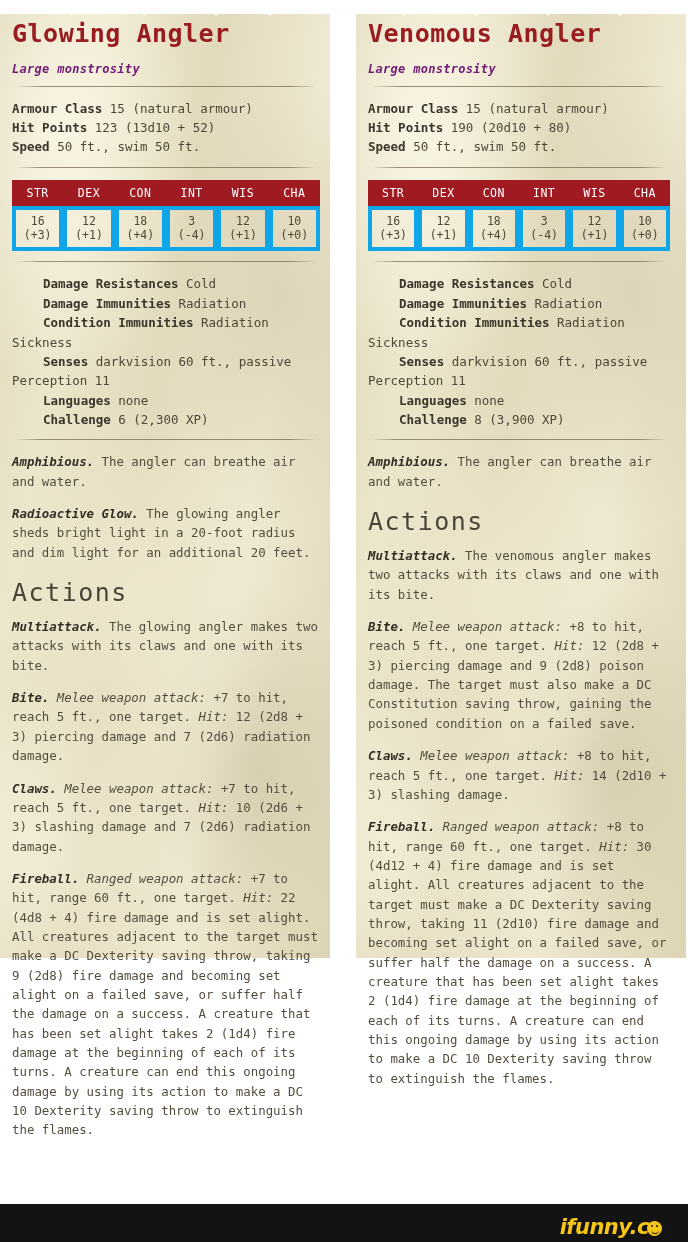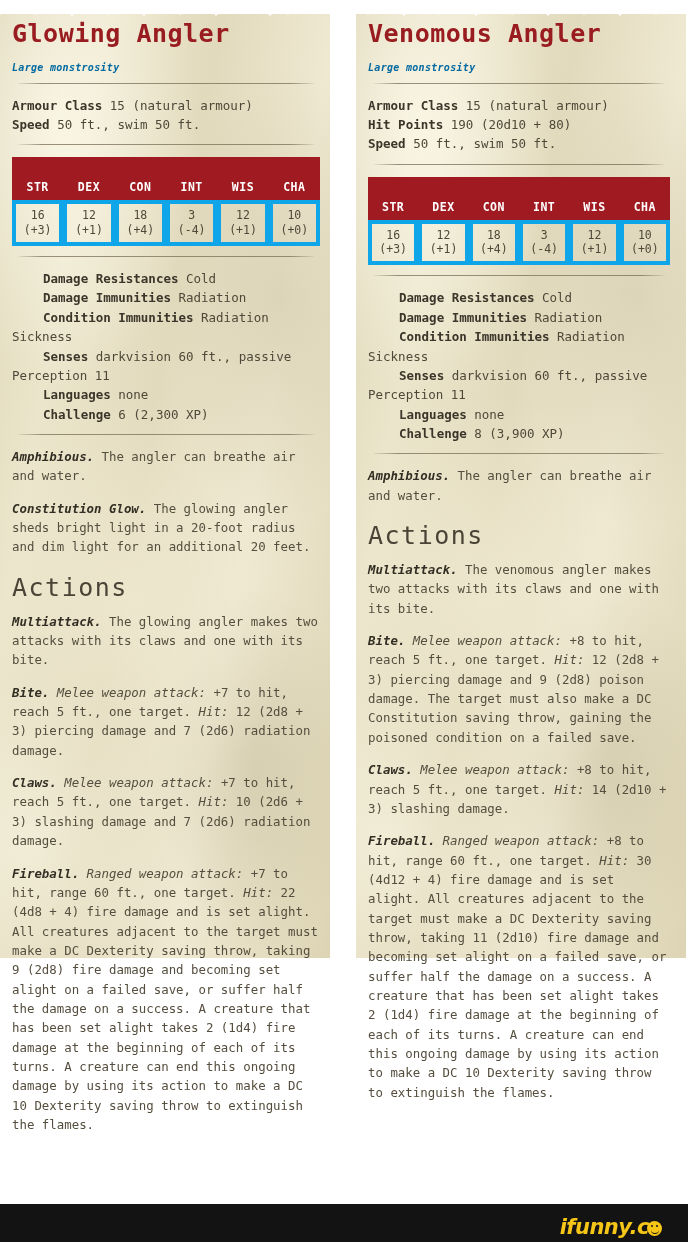--- a/index.html
+++ b/index.html
@@ -75,24 +75,24 @@
   .title {
     font-family: "DejaVu Sans Mono", monospace;
     font-size: 25px;
     font-weight: bold;
     color: #991c21;
     letter-spacing: 0.5px;
     margin: 0 0 14px 0;
     line-height: 1.1;
   }
   .subtitle {
-    font-size: 10px;
+    font-size: 12px;
     font-style: italic;
     font-weight: bold;
-    color: #0369a1;
+    color: #701a75;
     margin: 8px 0 10px 0;
     letter-spacing: 0.3px;
   }
   .rule {
     height: 1px;
     background: linear-gradient(90deg, rgba(122,110,86,0.1), rgba(122,110,86,0.75) 8%, rgba(122,110,86,0.75) 92%, rgba(122,110,86,0.1));
     margin: 10px 6px 12px 6px;
   }
   .attr-lines {
     font-size: 12.5px;
@@ -108,22 +108,22 @@
     width: 100%;
     border-collapse: separate;
     border-spacing: 0;
     margin: 6px 0 4px 0;
     table-layout: fixed;
   }
   .stat-table th {
     background: #a01b21;
     color: #ffffff;
     font-size: 11.5px;
-    font-weight: bold;
-    padding: 22px 0 5px 0;
+    font-weight: normal;
+    padding: 5px 0 5px 0;
     letter-spacing: 0.5px;
     border: 1px solid #a01b21;
   }
   .stat-table td {
     background: transparent;
     color: #4f4838;
     font-size: 11.5px;
     text-align: center;
     padding: 4px 0 5px 0;
     line-height: 1.25;
@@ -244,20 +244,21 @@
                  L72,16 L63,7 L54,14 L45,5 L36,15 L27,6 L18,13 L9,7 L0,15 Z" fill="#ffffff"></path>
       </svg>
 
       <div class="content">
         <h1 class="title">Glowing Angler</h1>
         <div class="subtitle">Large monstrosity</div>
         <div class="rule"></div>
 
         <div class="attr-lines">
           <div><span class="k">Armour Class</span> <span>15 (natural armour)</span></div>
+          <div><span class="k">Hit Points</span> <span>123 (13d10 + 52)</span></div>
           <div><span class="k">Speed</span> <span>50 ft., swim 50 ft.</span></div>
         </div>
 
         <div class="rule"></div>
 
         <table class="stat-table">
           <thead>
             <tr>
               <th>STR</th>
               <th>DEX</th>
@@ -286,21 +287,21 @@
           <div><span class="k">Damage Immunities</span> <span>Radiation</span></div>
           <div><span class="k">Condition Immunities</span> <span>Radiation Sickness</span></div>
           <div><span class="k">Senses</span> <span>darkvision 60 ft., passive Perception 11</span></div>
           <div><span class="k">Languages</span> <span>none</span></div>
           <div><span class="k">Challenge</span> <span>6 (2,300 XP)</span></div>
         </div>
 
         <div class="rule"></div>
 
         <p class="entry"><span class="name">Amphibious.</span><span> The angler can breathe air and water.</span></p>
-        <p class="entry"><span class="name">Constitution Glow.</span><span> The glowing angler sheds bright light in a 20-foot radius and dim light for an additional 20 feet.</span></p>
+        <p class="entry"><span class="name">Radioactive Glow.</span><span> The glowing angler sheds bright light in a 20-foot radius and dim light for an additional 20 feet.</span></p>
 
         <h2 class="section-head">Actions</h2>
 
         <p class="entry"><span class="name">Multiattack.</span><span> The glowing angler makes two attacks with its claws and one with its bite.</span></p>
 
         <p class="entry"><span class="name">Bite.</span><span class="em"> Melee weapon attack:</span><span> +7 to hit, reach 5 ft., one target. </span><span class="em">Hit:</span><span> 12 (2d8 + 3) piercing damage and 7 (2d6) radiation damage.</span></p>
 
         <p class="entry"><span class="name">Claws.</span><span class="em"> Melee weapon attack:</span><span> +7 to hit, reach 5 ft., one target. </span><span class="em">Hit:</span><span> 10 (2d6 + 3) slashing damage and 7 (2d6) radiation damage.</span></p>
 
         <p class="entry"><span class="name">Fireball.</span><span class="em"> Ranged weapon attack:</span><span> +7 to hit, range 60 ft., one target. </span><span class="em">Hit:</span><span> 22 (4d8 + 4) fire damage and is set alight. All creatures adjacent to the target must make a DC Dexterity saving throw, taking 9 (2d8) fire damage and becoming set alight on a failed save, or suffer half the damage on a success. A creature that has been set alight takes 2 (1d4) fire damage at the beginning of each of its turns. A creature can end this ongoing damage by using its action to make a DC 10 Dexterity saving throw to extinguish the flames.</span></p>

